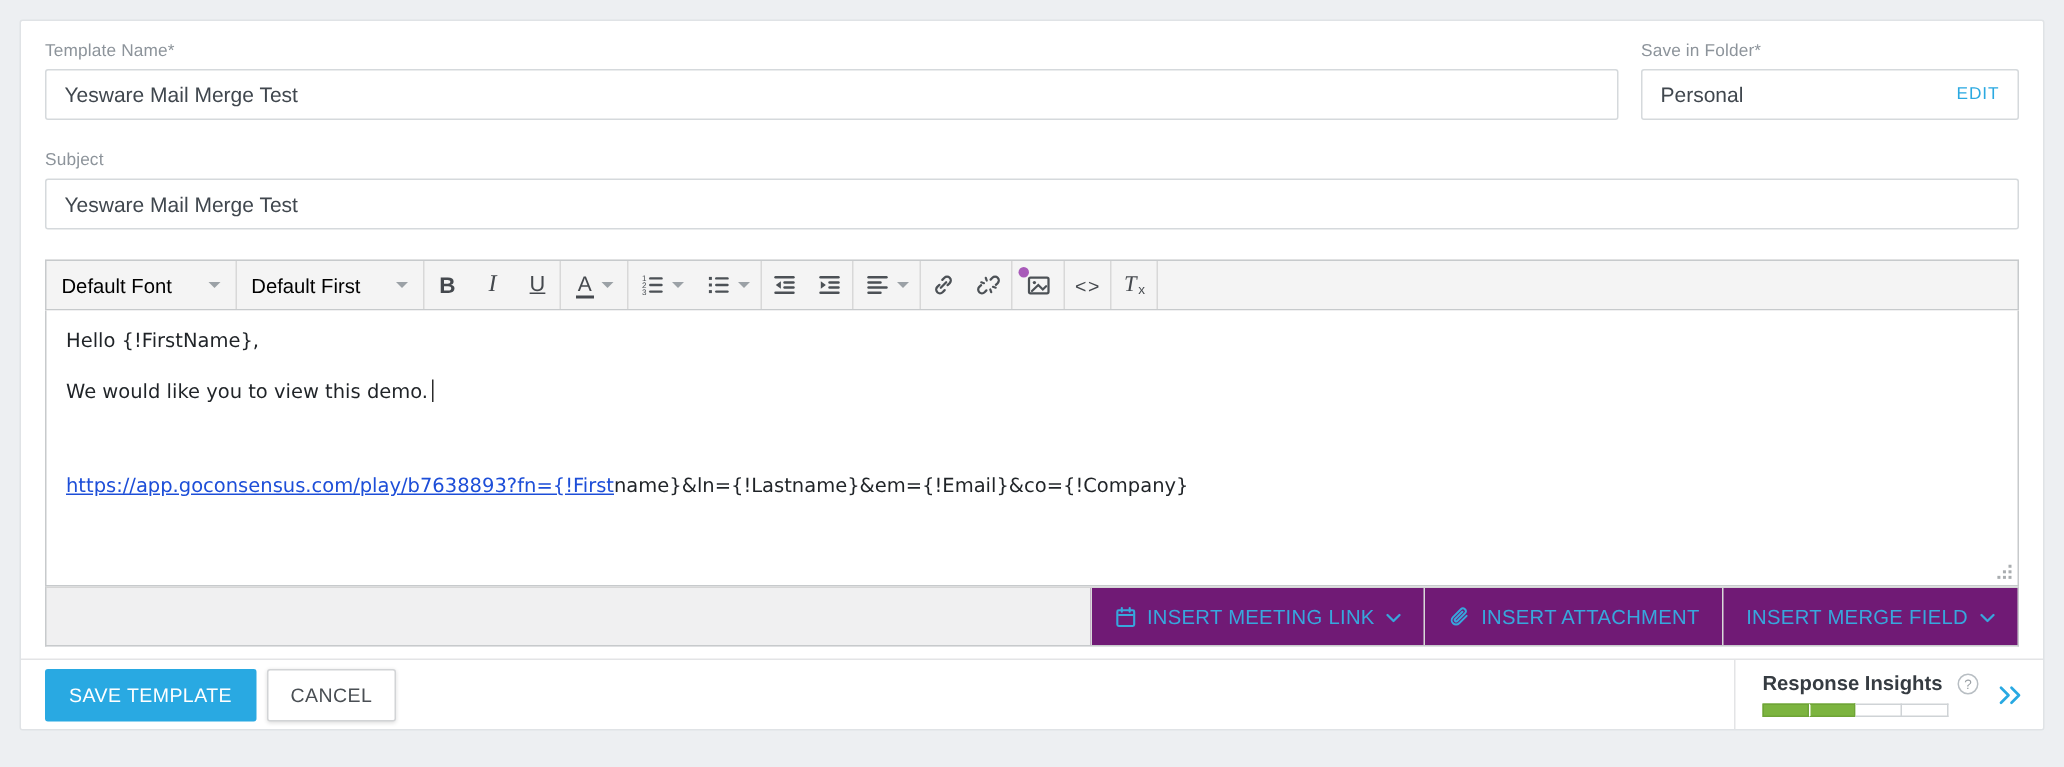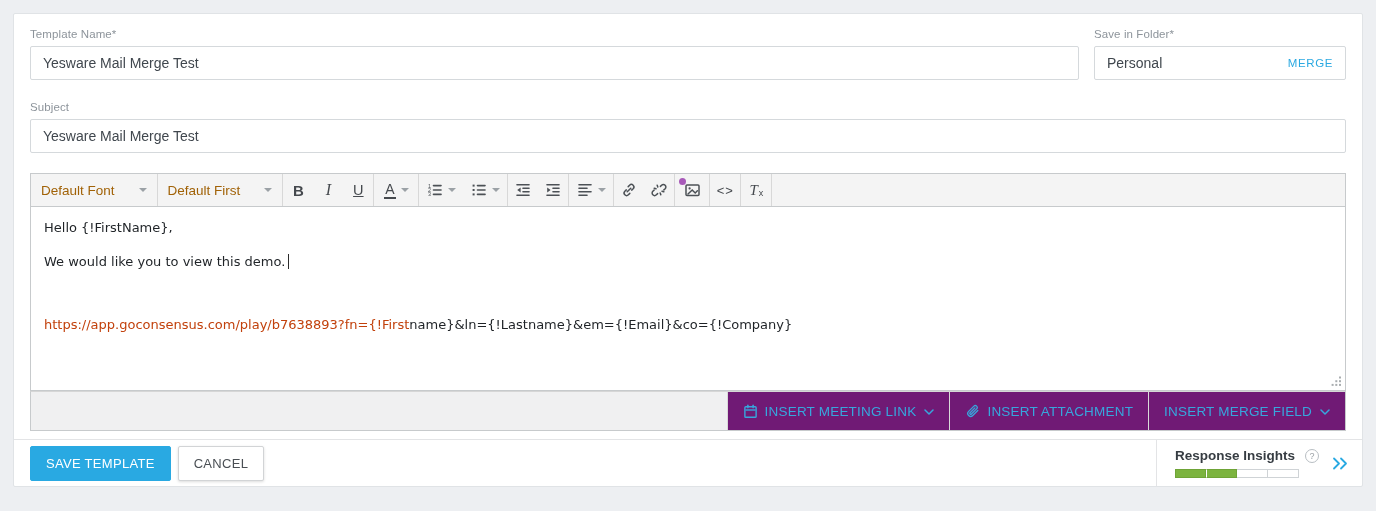--- a/index.html
+++ b/index.html
@@ -26,21 +26,21 @@
   .folder-box { justify-content:space-between; }
   .edit-link { color:#2ba9e1; font-size:11.5px; letter-spacing:.6px; cursor:pointer; }
   .subject-row { margin-bottom:20px; }
 
   
   .editor-toolbar {
     height:34px; background:#f4f4f4; border:1px solid #c7cacc;
     display:flex; align-items:stretch; color:#4f5459;
   }
   .tb-group { display:flex; align-items:center; border-right:1px solid #d8d8d8; height:100%; }
-  .tb-select { padding:0 10px; font-size:13.5px; color:#a16207; display:flex; align-items:center; cursor:pointer; }
+  .tb-select { padding:0 10px; font-size:13.5px; color:#000000; display:flex; align-items:center; cursor:pointer; }
   .tb-select .sel-text { margin-right:24px; }
   .caret { width:0; height:0; border-left:4px solid transparent; border-right:4px solid transparent; border-top:4.5px solid #9ba1a6; }
   .tb-btn { width:30px; height:100%; display:flex; align-items:center; justify-content:center; cursor:pointer; position:relative; }
   .tb-btn.wcaret { width:44px; gap:5px; }
   .g-bold { font-weight:bold; font-size:15px; color:#45494e; }
   .g-italic { font-family:"Liberation Serif", serif; font-style:italic; font-size:16px; color:#45494e; }
   .g-under { font-size:14.5px; text-decoration:underline; color:#45494e; }
   .g-color { font-size:14px; color:#45494e; border-bottom:2px solid #45494e; line-height:15px; padding:0 1px; }
   .g-code { font-size:13px; letter-spacing:1px; color:#45494e; }
   .g-clear { font-family:"Liberation Serif", serif; font-style:italic; font-size:15px; color:#45494e; }
@@ -50,21 +50,21 @@
 
   .editor-body {
     height:184px; background:#fff; border:1px solid #c7cacc; border-top:none;
     padding:12px 13px; font-family:"DejaVu Sans", sans-serif; font-size:13px;
     color:#1f2327; position:relative; overflow:hidden;
   }
   .editor-body p { margin:0; line-height:17px; }
   .p1 { margin-bottom:17px !important; }
   .p2 { margin-bottom:46px !important; }
   .cursor-caret { display:inline-block; width:1px; height:15px; background:#2b2b2b; vertical-align:-3px; margin-left:3px; }
-  .body-link { color:#c2410c; cursor:pointer; }
+  .body-link { color:#1d4ed8; text-decoration:underline; cursor:pointer; }
   .link-plain { color:#1f2327; text-decoration:none; }
   .resize-grip { position:absolute; right:3px; bottom:3px; }
 
   .insert-bar {
     height:40px; background:#f0f0f1; border:1px solid #c7cacc; border-top:1px solid #d6d6d6;
     display:flex; justify-content:flex-end; align-items:stretch;
   }
   .insert-buttons { display:flex; background:#701a75; border-left:1px solid #d9d9d9; }
   .insert-btn {
     display:flex; align-items:center; gap:7px; padding:0 15px;
@@ -108,21 +108,21 @@
       <div class="grow">
         <div class="field-label">Template Name*</div>
         <div class="input">
           <span>Yesware Mail Merge Test</span>
         </div>
       </div>
       <div class="folder-col">
         <div class="field-label">Save in Folder*</div>
         <div class="input folder-box">
           <span>Personal</span>
-          <span class="edit-link">MERGE</span>
+          <span class="edit-link">EDIT</span>
         </div>
       </div>
     </div>
 
     <div class="subject-row">
       <div class="field-label">Subject</div>
       <div class="input">
         <span>Yesware Mail Merge Test</span>
       </div>
     </div>

